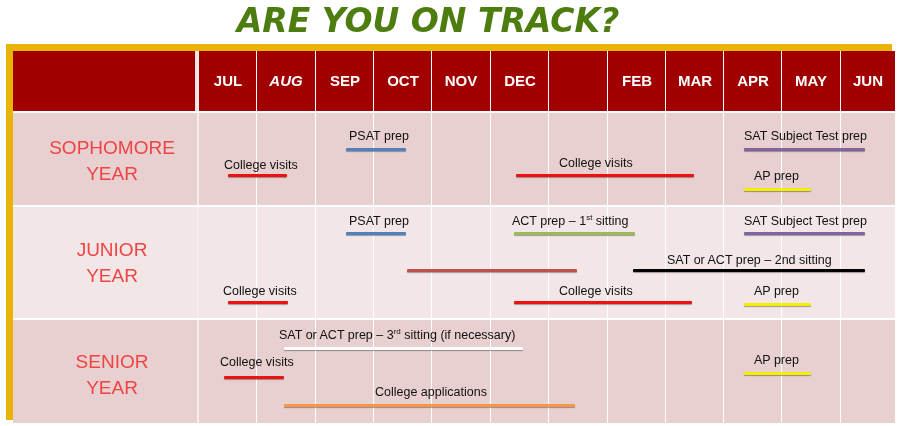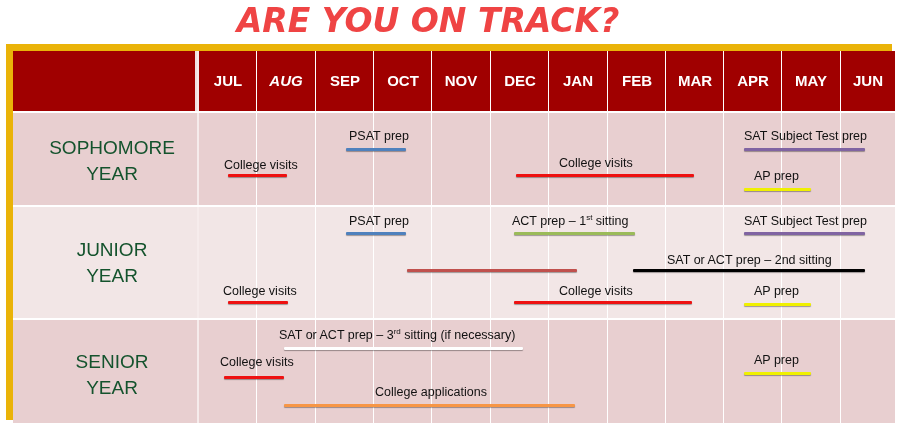--- a/index.html
+++ b/index.html
@@ -1,38 +1,38 @@
 <!DOCTYPE html>
 <html><head>
   <meta charset="utf-8">
   <style>
     html, body { margin: 0; padding: 0; background: #ffffff; }
     body { width: 898px; height: 426px; position: relative; overflow: hidden; font-family: "DejaVu Sans", "Liberation Sans", sans-serif; }
     .title {
       position: absolute; left: 0; top: 0; width: 856px; height: 40px;
       text-align: center; font-weight: bold; font-style: italic;
-      font-size: 33px; line-height: 42px; color: #ef4444;
+      font-size: 33px; line-height: 42px; color: #4d7c0f;
       font-family: "DejaVu Sans", sans-serif; letter-spacing: 0px;
     }
     .table {
       position: absolute; left: 6px; top: 44px; width: 886px; height: 376px;
       border: 7px solid #eab308; box-sizing: border-box; background: #ffffff;
     }
     .cell { position: absolute; box-sizing: border-box; }
     .hdr { background: #a00000; }
     .rowA { background: #e8cfd0; }
     .rowB { background: #f2e6e6; }
     .month {
       position: absolute; color: #ffffff; font-weight: bold; font-size: 15px;
       text-align: center; line-height: 60px; height: 60px;
       font-family: "Liberation Sans", sans-serif;
     }
     .year {
       position: absolute; left: 0; width: 198px; text-align: center;
-      font-size: 19px; line-height: 26px; color: #14532d;
+      font-size: 19px; line-height: 26px; color: #ef4444;
       font-family: "Liberation Sans", sans-serif;
     }
     .bar { position: absolute; height: 3px; border-radius: 1px; box-shadow: 0 1px 1px rgba(0,0,0,0.35); }
     .lbl {
       position: absolute; font-size: 12.5px; color: #111; white-space: nowrap;
       font-family: "Liberation Sans", sans-serif; line-height: 14px;
     }
     .lbl sup { font-size: 8px; vertical-align: super; line-height: 0; margin-top: 24px; }
   </style>
 </head>
@@ -44,21 +44,20 @@
 
   <div class="cell hdr" style="left:0;top:0;width:882px;height:60px;"></div>
   <div class="cell hdr" style="left:0;top:0;width:184px;height:60px;border-right:2px solid #f0e0e0;"></div>
 
   <div class="month" style="left:186px;width:58px;">JUL</div>
   <div class="month" style="left:244px;width:58px;font-style:italic;">AUG</div>
   <div class="month" style="left:303px;width:58px;">SEP</div>
   <div class="month" style="left:361px;width:58px;">OCT</div>
   <div class="month" style="left:419px;width:58px;">NOV</div>
   <div class="month" style="left:478px;width:58px;">DEC</div>
-  <div class="month" style="left:536px;width:58px;">JAN</div>
   <div class="month" style="left:595px;width:58px;">FEB</div>
   <div class="month" style="left:653px;width:58px;">MAR</div>
   <div class="month" style="left:711px;width:58px;">APR</div>
   <div class="month" style="left:769px;width:58px;">MAY</div>
   <div class="month" style="left:828px;width:54px;">JUN</div>
 
   <div class="cell rowA" style="left:0;top:62px;width:882px;height:92px;"></div>
   <div class="cell rowB" style="left:0;top:156px;width:882px;height:111px;"></div>
   <div class="cell rowA" style="left:0;top:269px;width:882px;height:103px;"></div>
 

